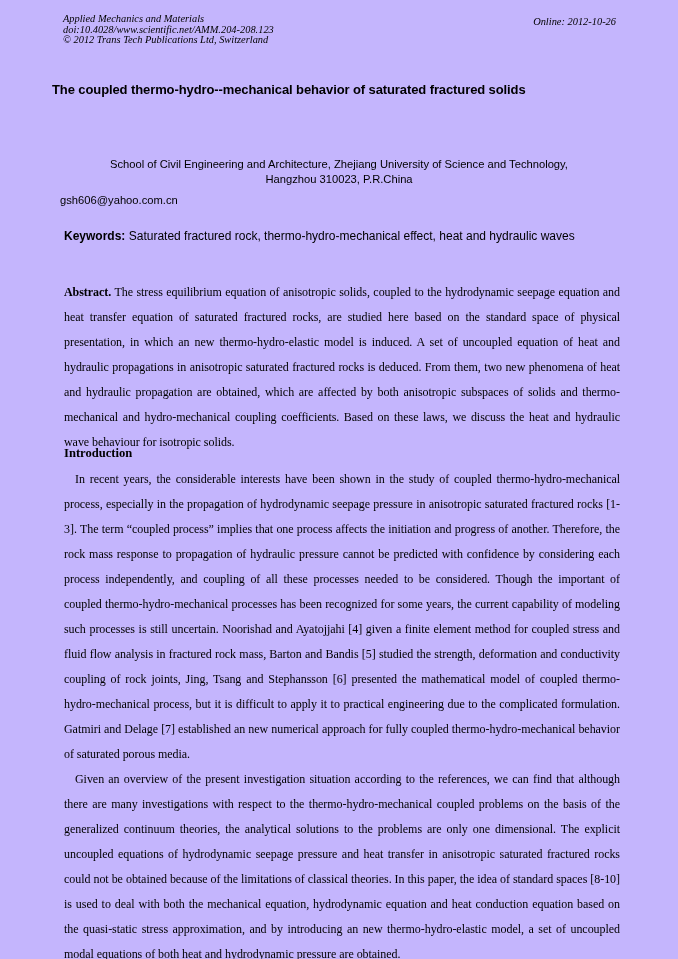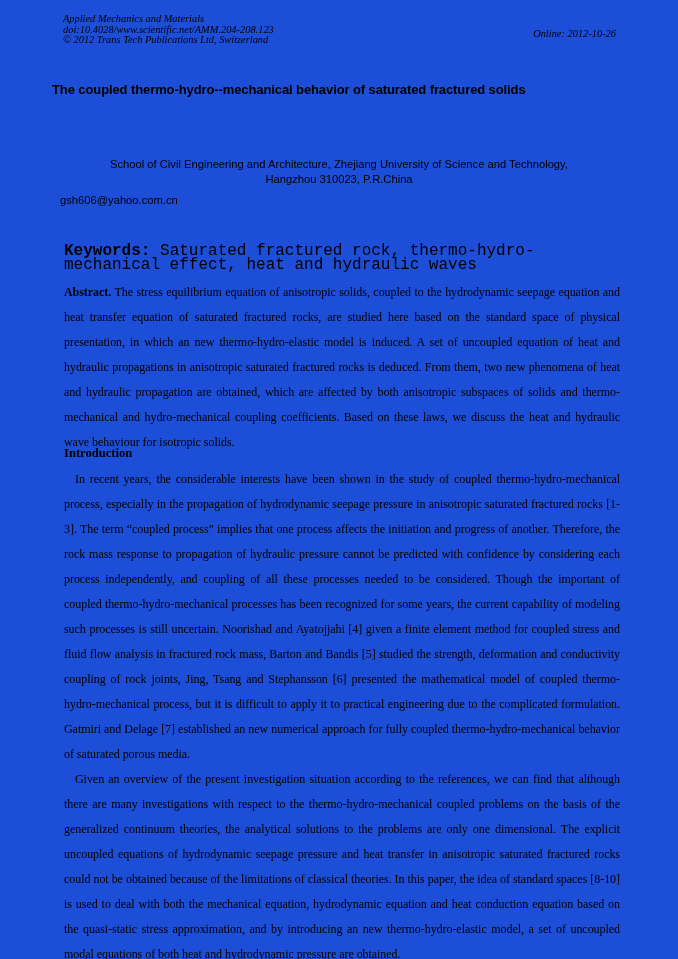--- a/index.html
+++ b/index.html
@@ -12,36 +12,36 @@
       height: 959px;
       position: relative;
       overflow: hidden;
       color: #000;
     }
     .page {
       position: absolute;
       left: 0; top: 0;
       width: 678px;
       height: 959px;
-      background: #1d4ed8;
+      background: #c4b5fd;
     }
     .header {
       position: absolute;
       left: 63px;
       top: 14px;
       width: 553px;
       font-family: "Liberation Serif", serif;
       font-style: italic;
       font-size: 10.4px;
       line-height: 10.6px;
     }
     .header .online {
       position: absolute;
       right: 0;
-      top: 15px;
+      top: 3px;
     }
     .title {
       position: absolute;
       left: 52px;
       top: 80px;
       width: 558px;
       font-family: "Liberation Sans", sans-serif;
       font-weight: bold;
       font-size: 13px;
       line-height: 19px;
@@ -73,24 +73,24 @@
       top: 193px;
       width: 558px;
       text-align: left;
       font-family: "Liberation Sans", sans-serif;
       font-size: 11.2px;
       line-height: 14px;
     }
     .keywords {
       position: absolute;
       left: 64px;
-      top: 244px;
+      top: 229px;
       width: 556px;
-      font-family: Liberation Mono, monospace;
-      font-size: 16px;
+      font-family: Liberation Sans, sans-serif;
+      font-size: 12px;
       line-height: 14px;
     }
     .keywords .kw-label { font-weight: bold; }
     .body-text {
       font-family: "Liberation Serif", serif;
       font-size: 12px;
       line-height: 25px;
       text-align: justify;
       letter-spacing: -0.05px;
     }

